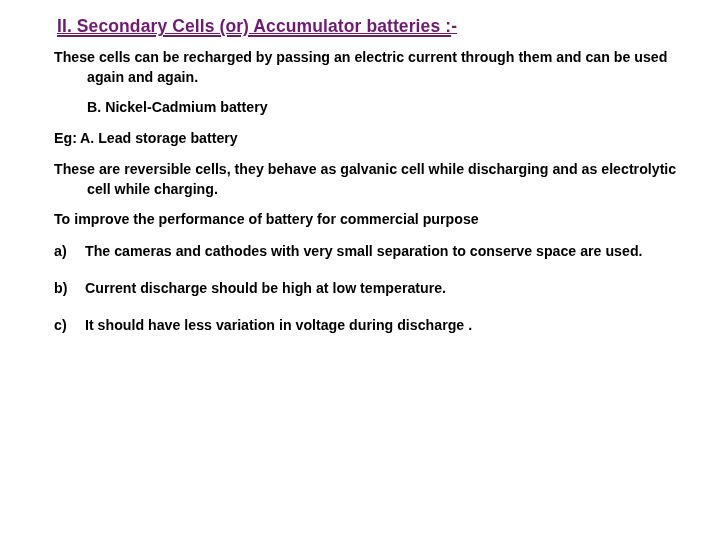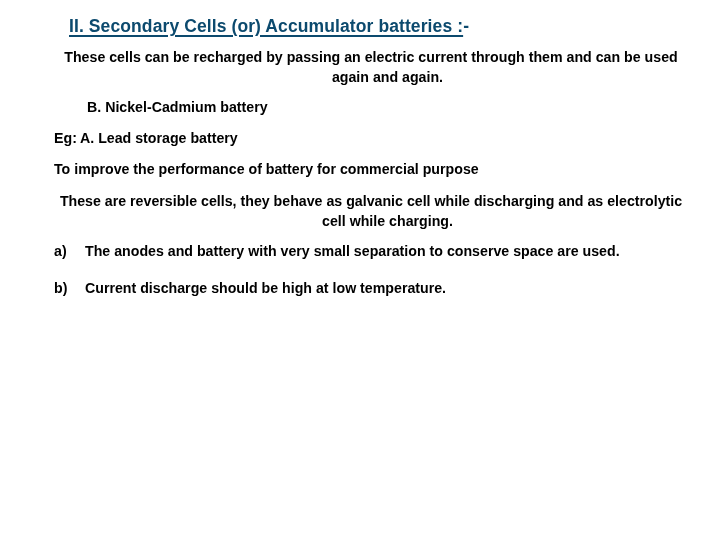--- a/index.html
+++ b/index.html
@@ -27,25 +27,26 @@
     position: absolute;
     left: 54px;
     top: 16px;
     width: 634px;
   }
 
   
   .slide-title {
     font-size: 17.5px;
     font-weight: bold;
-    color: #0c4a6e;
+    color: #701a75;
     letter-spacing: 0.1px;
     line-height: 1.25;
-    margin: 0 0 9px 15px;
+    margin: 0 0 9px 3px;
     white-space: nowrap;
+    text-decoration: underline;
   }
   .slide-title .underlined {
     text-decoration: underline;
     text-decoration-thickness: 2px;
     text-underline-offset: 3px;
   }
   .slide-title .tail {
     text-decoration: none;
   }
 
@@ -57,21 +58,20 @@
     margin: 0 0 10px 0;
     color: #000000;
   }
   .para.indent-sub {
     padding-left: 33px;
     margin-bottom: 11px;
   }
   .para.wrap-indent {
     padding-left: 33px;
     text-indent: -33px;
-    text-align: center;
   }
   .para.tight {
     margin-bottom: 12px;
   }
 
   
   .listitem {
     font-size: 14.2px;
     font-weight: 600;
     line-height: 1.42;
@@ -109,32 +109,35 @@
     <p class="para indent-sub">
       <span>B. Nickel-Cadmium battery</span>
     </p>
 
     <p class="para">
       <span class="sp-eg">Eg:</span><span>A. Lead storage battery</span>
     </p>
 
 
 
-    <p class="para tight">
-      <span>To improve the performance of battery for commercial purpose</span>
-    </p>
-
     <p class="para wrap-indent">
       <span>These are reversible cells, they behave as galvanic cell while discharging and as</span>
       <span>electrolytic cell while charging.</span>
     </p>
 
+    <p class="para tight">
+      <span>To improve the performance of battery for commercial purpose</span>
+    </p>
+
     <p class="listitem">
-      <span class="marker">a)</span><span>The anodes and battery with very small separation to conserve space are used.</span>
+      <span class="marker">a)</span><span>The cameras and cathodes with very small separation to conserve space are used.</span>
     </p>
 
     <p class="listitem">
       <span class="marker">b)</span><span>Current discharge should be high at low temperature.</span>
     </p>
 
+    <p class="listitem">
+      <span class="marker">c)</span><span>It should have less variation in voltage during discharge .</span>
+    </p>
 
   </div>
 </div>
 
 </body></html>

